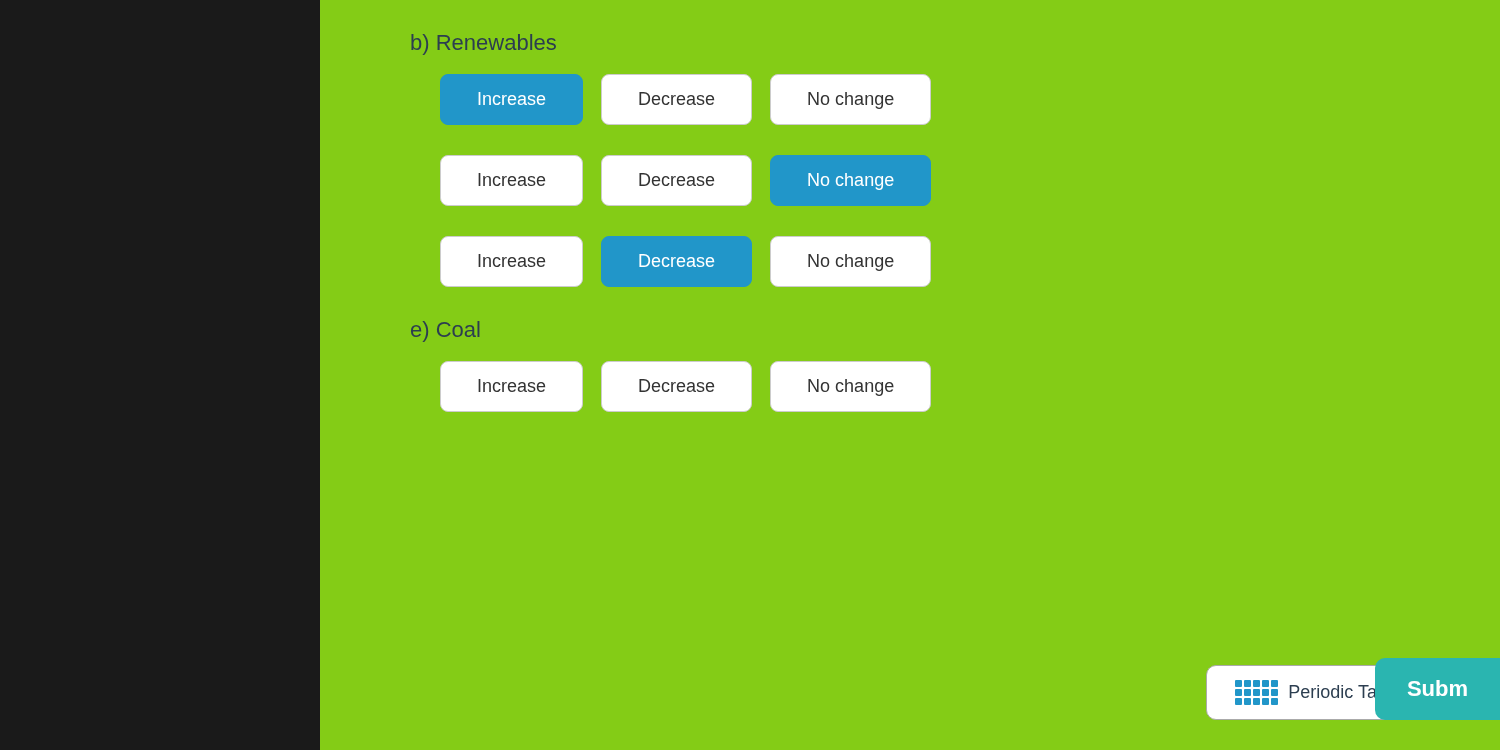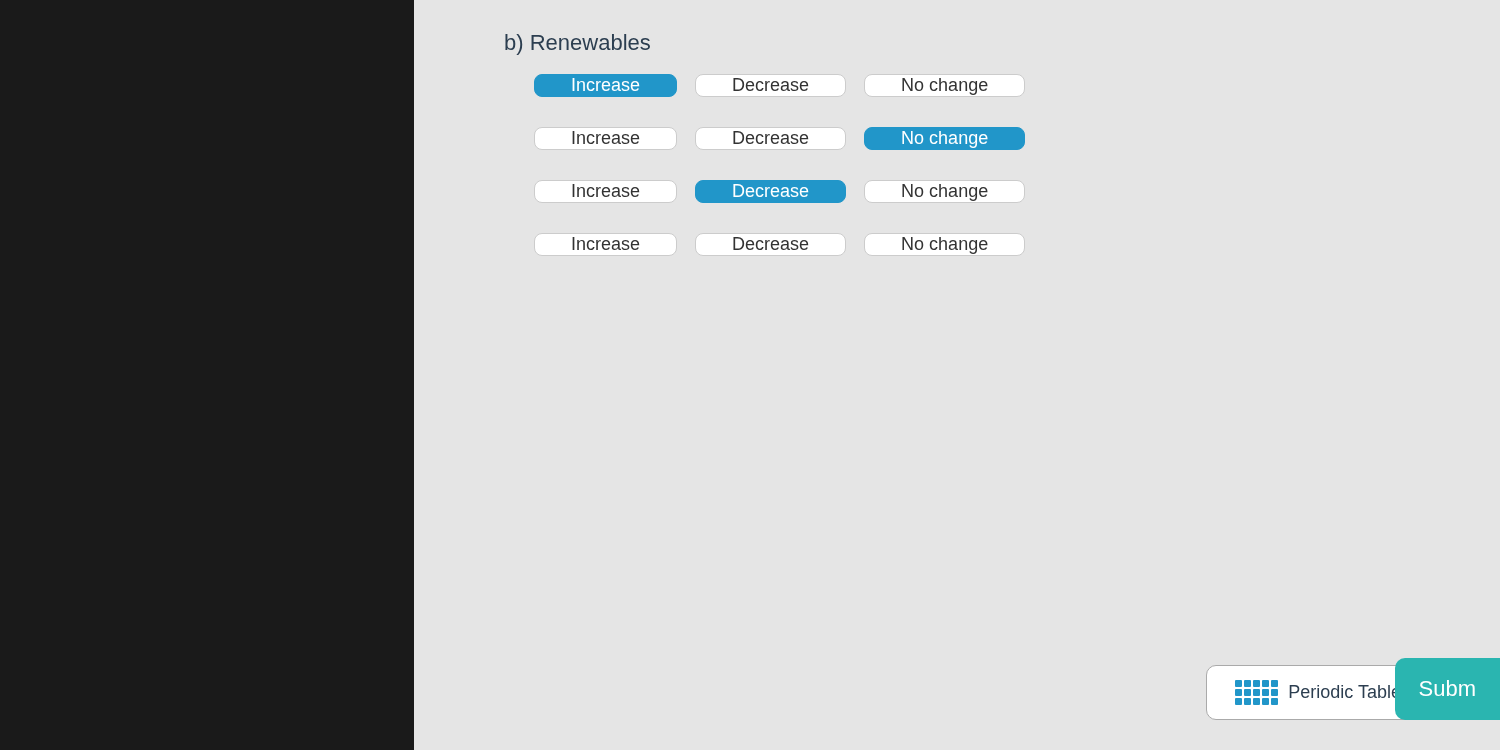--- a/index.html
+++ b/index.html
@@ -8,22 +8,22 @@
       background: #1a1a1a;
       display: flex;
       justify-content: flex-end;
       align-items: stretch;
       min-height: 750px;
       width: 1500px;
       font-family: Arial, sans-serif;
     }
 
     .main-panel {
-      background: #e5e5e5;
-      width: 1086px;
+      background: #84cc16;
+      width: 1180px;
       min-height: 750px;
       padding: 30px 60px 30px 80px;
       position: relative;
       display: flex;
       flex-direction: column;
       gap: 0px;
     }
 
     .question-block {
       margin-bottom: 30px;
@@ -38,21 +38,21 @@
     }
 
     .btn-row {
       display: flex;
       flex-direction: row;
       gap: 18px;
       margin-left: 40px;
     }
 
     .choice-btn {
-      padding: 0 36px;
+      padding: 14px 36px;
       font-size: 18px;
       border-radius: 8px;
       border: 1.5px solid #cccccc;
       background: #ffffff;
       color: #333333;
       cursor: pointer;
       font-weight: 400;
       min-width: 130px;
       text-align: center;
     }
@@ -101,22 +101,22 @@
       border-radius: 1px;
     }
 
     .submit-btn {
       position: fixed;
       right: 0;
       bottom: 30px;
       background: #2ab5b0;
       color: #fff;
       font-size: 22px;
-      font-weight: 400;
-      padding: 18px 24px;
+      font-weight: 700;
+      padding: 18px 32px;
       border: none;
       border-radius: 10px 0 0 10px;
       cursor: pointer;
     }
   </style>
 </head>
 <body>
 
 <div class="main-panel">
 
@@ -137,20 +137,21 @@
         </div>
       </div>
       <div class="question-block">
         <div class="btn-row">
           <button class="choice-btn">Increase</button>
           <button class="choice-btn selected">Decrease</button>
           <button class="choice-btn">No change</button>
         </div>
       </div>
       <div class="question-block">
+        <div class="question-label">e)  Coal</div>
         <div class="btn-row">
           <button class="choice-btn">Increase</button>
           <button class="choice-btn">Decrease</button>
           <button class="choice-btn">No change</button>
         </div>
       </div>
     </div>
 
   <div class="bottom-row">
     <div class="periodic-table-btn">

